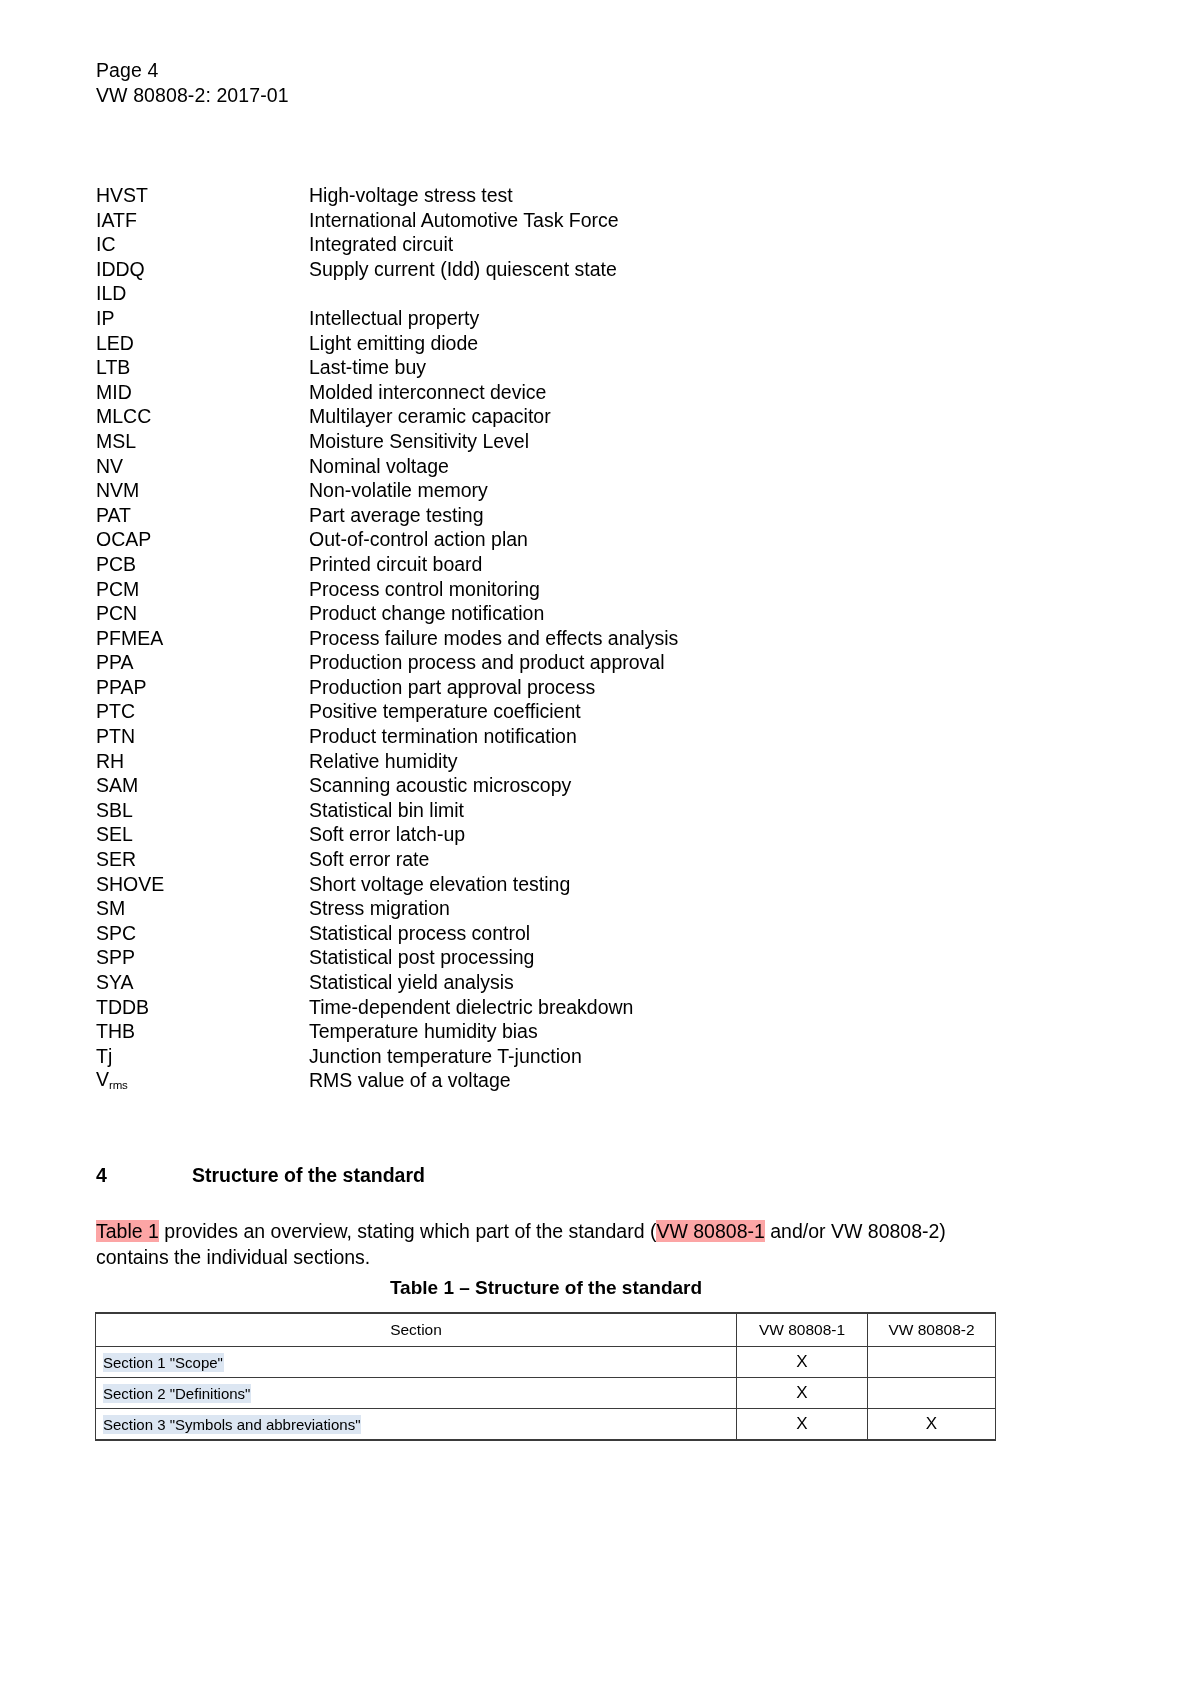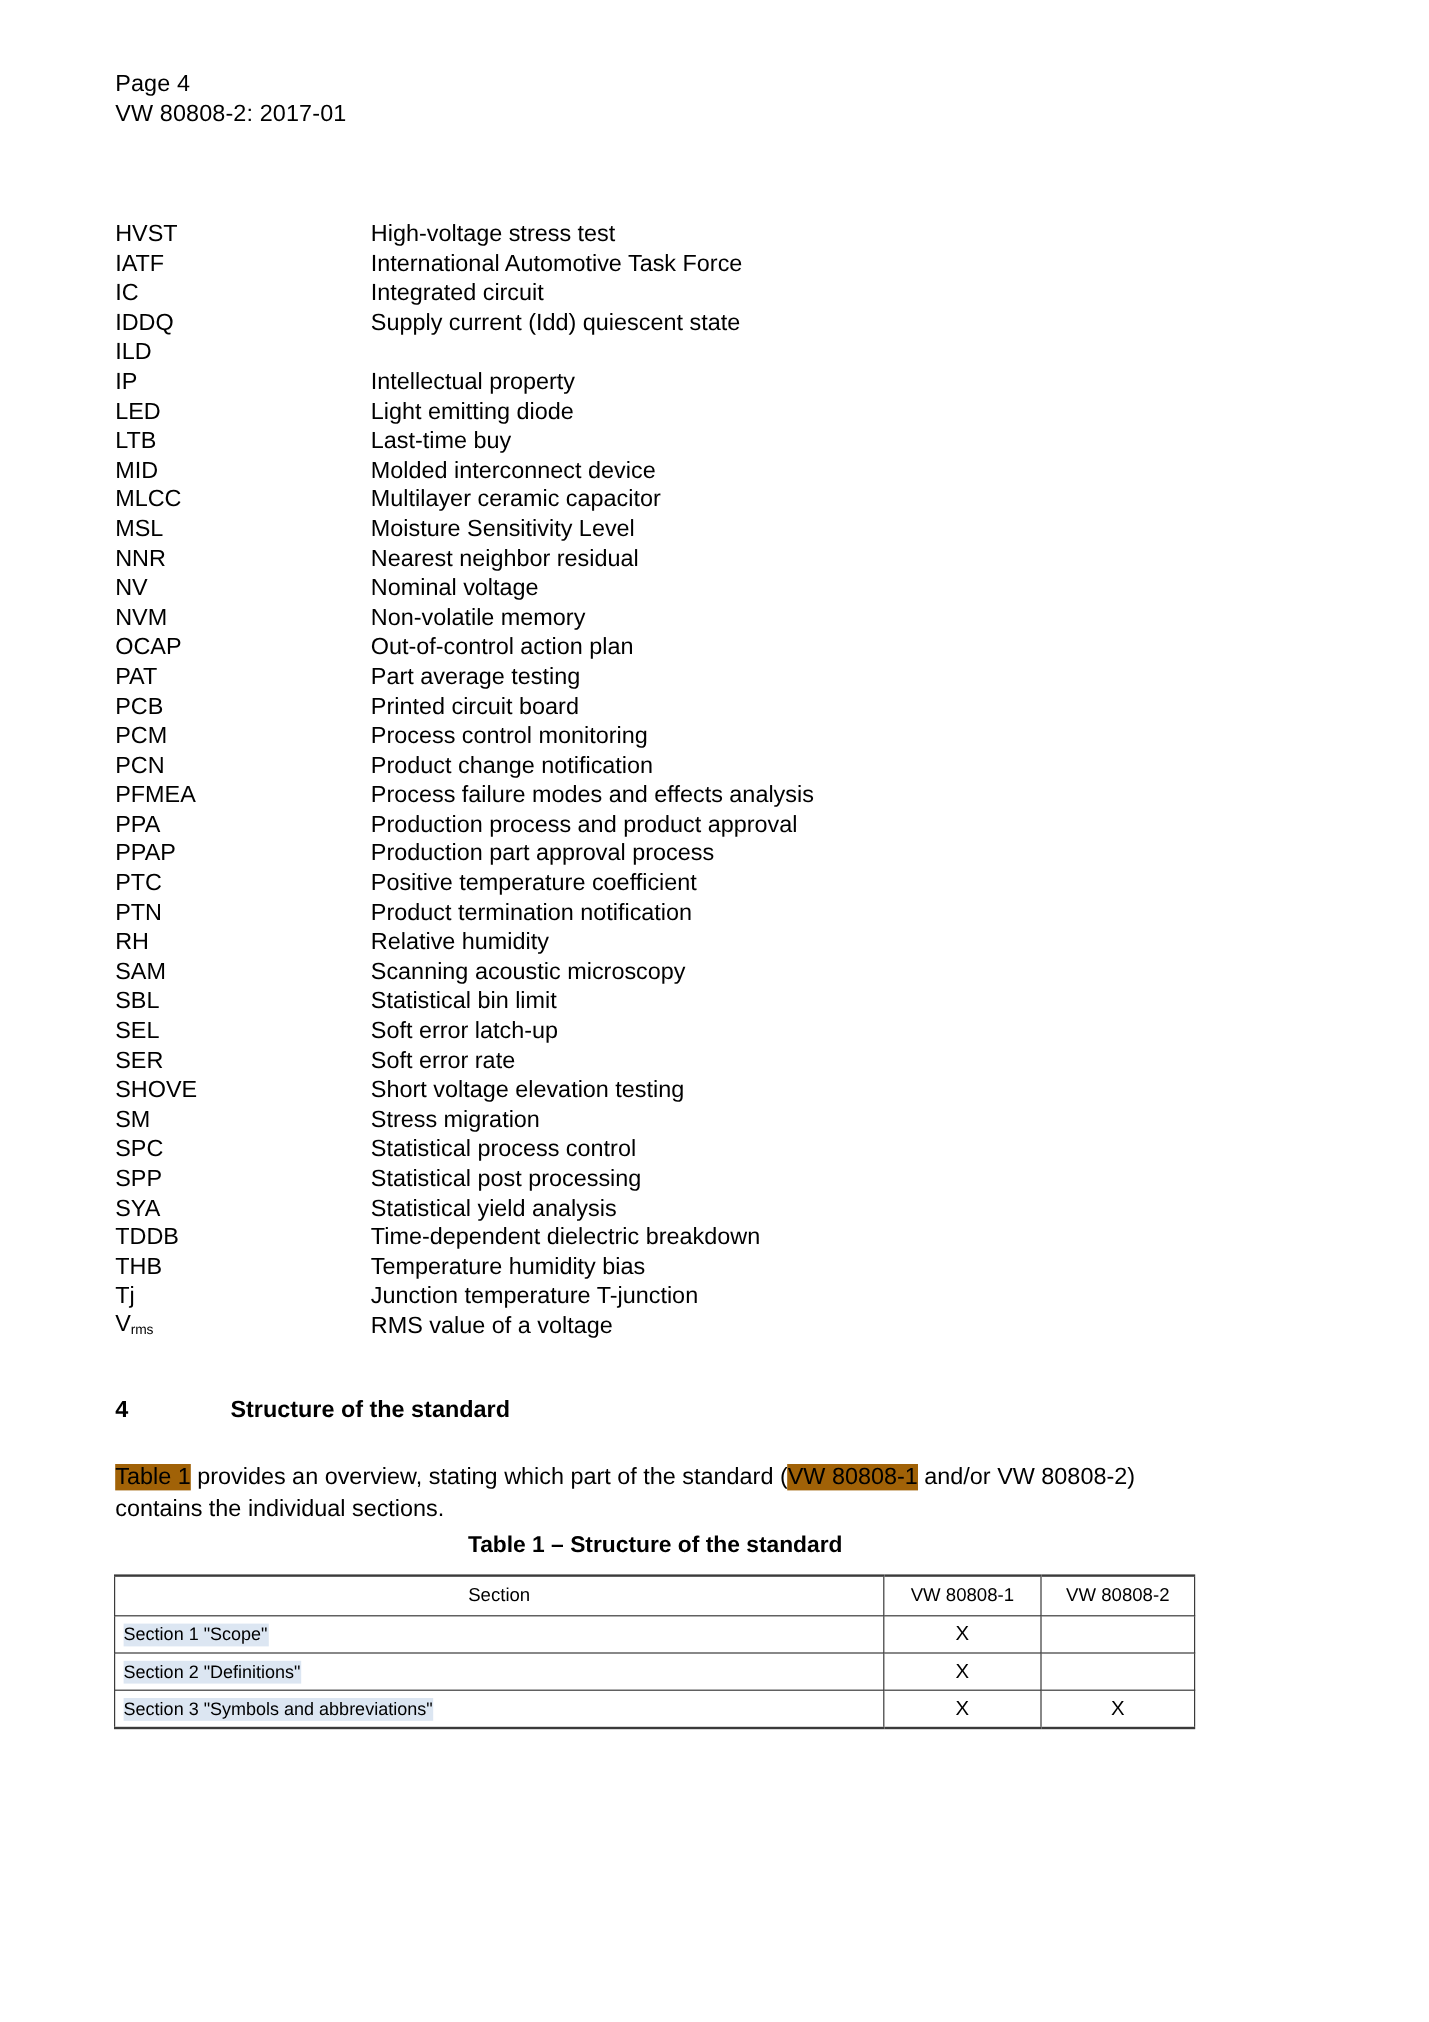--- a/index.html
+++ b/index.html
@@ -81,21 +81,21 @@
   .body-para {
     position: absolute;
     left: 96px;
     top: 1219px;
     width: 910px;
     font-size: 19.5px;
     line-height: 25.5px;
     text-align: left;
   }
   .xref {
-    background: #a16207;
+    background: #fca5a5;
     margin-top: 24px;
   }
 
   
   .table-caption {
     position: absolute;
     left: 96px;
     top: 1276px;
     width: 900px;
     text-align: center;
@@ -192,38 +192,34 @@
       </div>
       <div class="abbr-row">
         <div class="abbr-term">MLCC</div>
         <div class="abbr-def">Multilayer ceramic capacitor</div>
       </div>
       <div class="abbr-row">
         <div class="abbr-term">MSL</div>
         <div class="abbr-def">Moisture Sensitivity Level</div>
       </div>
       <div class="abbr-row">
-        <div class="abbr-term">NNR</div>
-        <div class="abbr-def">Nearest neighbor residual</div>
-      </div>
-      <div class="abbr-row">
         <div class="abbr-term">NV</div>
         <div class="abbr-def">Nominal voltage</div>
       </div>
       <div class="abbr-row">
         <div class="abbr-term">NVM</div>
         <div class="abbr-def">Non-volatile memory</div>
       </div>
       <div class="abbr-row">
+        <div class="abbr-term">PAT</div>
+        <div class="abbr-def">Part average testing</div>
+      </div>
+      <div class="abbr-row">
         <div class="abbr-term">OCAP</div>
         <div class="abbr-def">Out-of-control action plan</div>
-      </div>
-      <div class="abbr-row">
-        <div class="abbr-term">PAT</div>
-        <div class="abbr-def">Part average testing</div>
       </div>
       <div class="abbr-row">
         <div class="abbr-term">PCB</div>
         <div class="abbr-def">Printed circuit board</div>
       </div>
       <div class="abbr-row">
         <div class="abbr-term">PCM</div>
         <div class="abbr-def">Process control monitoring</div>
       </div>
       <div class="abbr-row">

